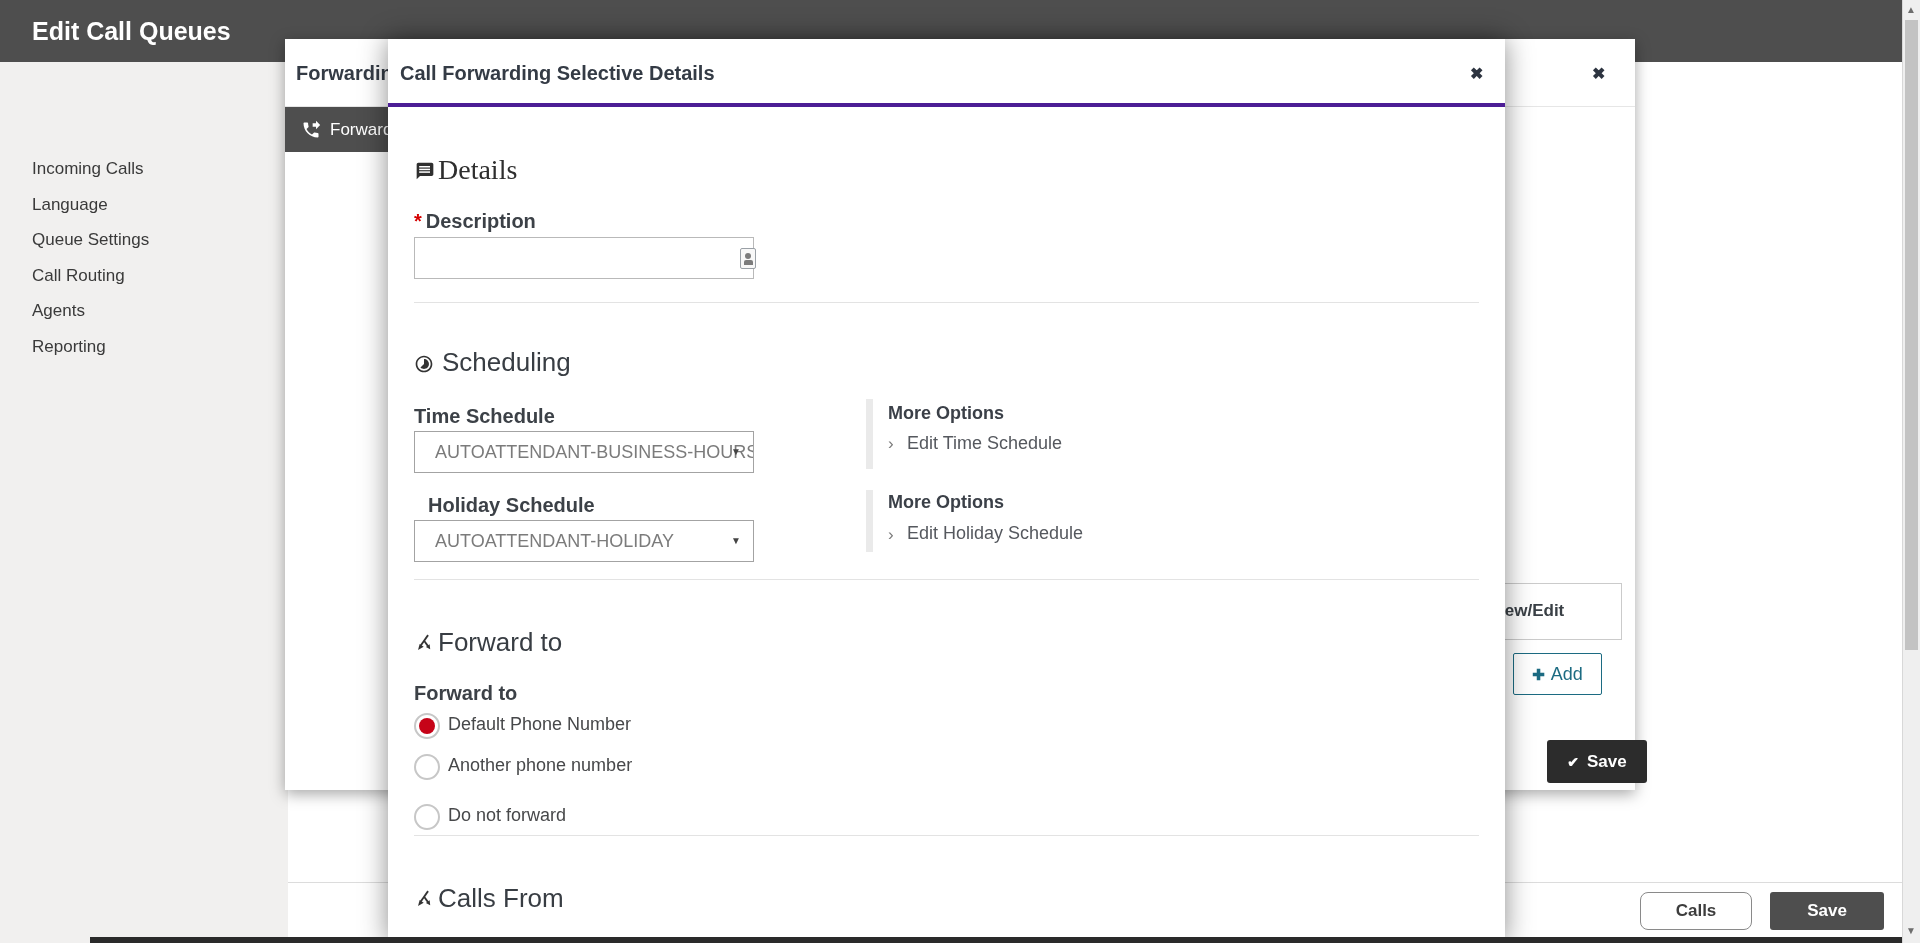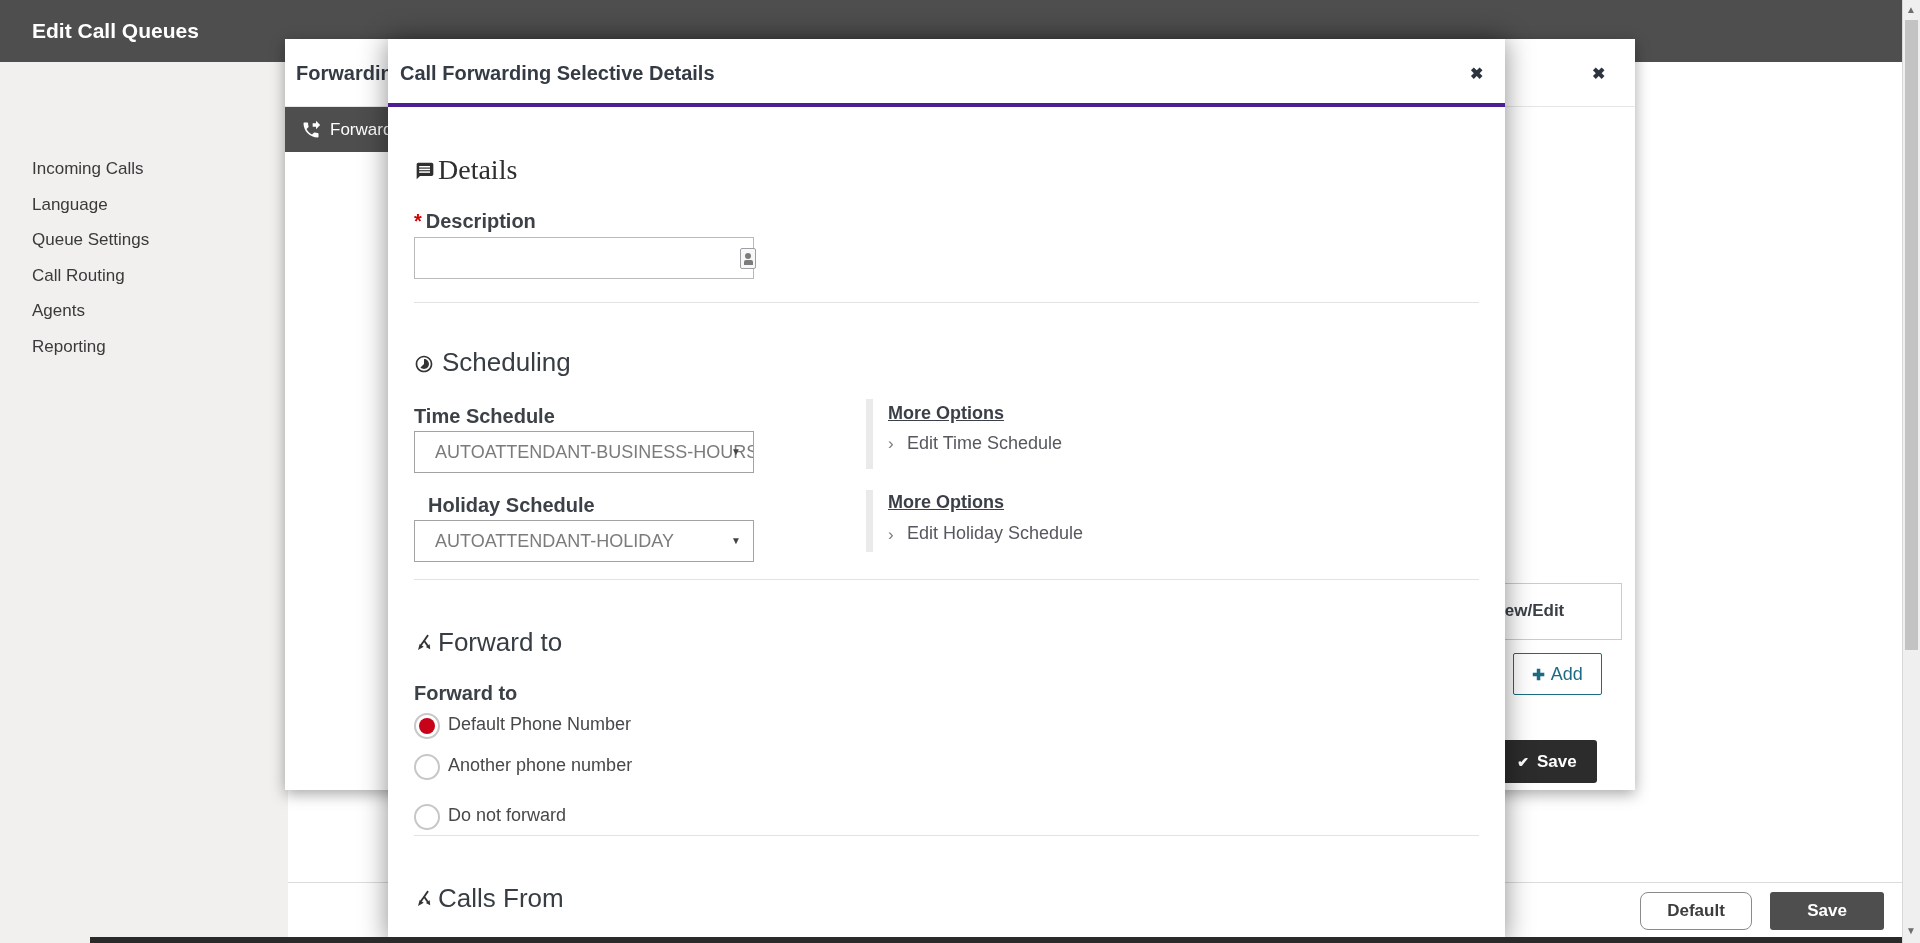--- a/index.html
+++ b/index.html
@@ -4,21 +4,21 @@
 <style>
   * { margin:0; padding:0; box-sizing:border-box; }
   html,body { width:1920px; height:943px; overflow:hidden; background:#fff;
               font-family:"Liberation Sans", sans-serif; }
   .screen { position:relative; width:1920px; height:943px; background:#fff; overflow:hidden; }
   .abs { position:absolute; }
 
   
   .topbar { left:0; top:0; width:1902px; height:62px; background:#4e4e4e; z-index:1; }
   .topbar-title { left:32px; top:0; height:76px; line-height:62px; color:#fff;
-                  font-size:21px; font-weight:bold; }
+                  font-size:25px; font-weight:bold; }
   .window-close { left:1866px; top:14px; width:32px; height:32px; cursor:pointer; }
 
   
   .sidebar { left:0; top:62px; width:288px; height:910px; background:#f1f0ef; }
   .side-nav { position:absolute; top:89px; left:0; width:100%; list-style:none; }
   .side-nav li { height:35.5px; line-height:35.5px; padding-left:32px; font-size:17px;
                  color:#3a3a3a; cursor:pointer; white-space:nowrap; }
 
   
   .page-footer-line { left:288px; top:882px; width:1614px; height:1px; background:#dcdcdc; }
@@ -53,21 +53,21 @@
              white-space:nowrap; cursor:pointer; }
   .fwd-tab .lbl { font-size:17px; margin-left:9px; }
   .viewedit-box { position:absolute; left:1113px; top:544px; width:224px; height:57px;
                   border:1px solid #cbcbcb; background:#fff; }
   .viewedit-box span { position:absolute; left:90px; top:17px; font-size:17px; font-weight:bold;
                        color:#3a4046; white-space:nowrap; }
   .btn-add { position:absolute; left:1228px; top:614px; width:89px; height:42px; background:#fff;
              border:1px solid #1c6b82; border-radius:2px; color:#1c6b82; text-align:center;
              line-height:40px; font-size:18px; cursor:pointer; }
   .btn-add .plus { font-size:15px; font-weight:bold; margin-right:6px; }
-  .btn-save-modal2 { position:absolute; left:1212px; top:701px; width:100px; height:43px;
+  .btn-save-modal2 { position:absolute; left:1262px; top:701px; width:100px; height:43px;
                      background:#2c2c2c; border-radius:3px; color:#fff; text-align:center;
                      line-height:43px; font-size:17px; font-weight:bold; cursor:pointer; }
   .btn-save-modal2 .chk { font-size:14px; margin-right:8px; }
 
   
   .modal-fg { left:388px; top:39px; width:1117px; height:904px; background:#fff; z-index:10;
               box-shadow:0 0 26px rgba(0,0,0,.45); }
   .modal-fg-header { position:absolute; left:0; top:0; width:100%; height:68px;
                      border-bottom:4px solid #4c1d95; }
   .modal-fg-title { position:absolute; left:12px; top:23px; }
@@ -90,21 +90,21 @@
                    background:#7c7c7c; }
   .autofill-ic b { position:absolute; left:2.5px; top:11px; width:9px; height:5px;
                    background:#7c7c7c; border-radius:2px 2px 0 0; }
 
   .select { position:absolute; left:26px; width:340px; height:42px; border:1px solid #a3a3a3;
             background:#fff; line-height:40px; font-size:18px; color:#7b7b7b;
             padding:0 38px 0 20px; white-space:nowrap; overflow:hidden; cursor:pointer; }
   .select .arrow { position:absolute; right:12px; top:0; font-size:10px; color:#444; }
 
   .mo-bar { position:absolute; left:478px; width:7px; background:#eaeaea; }
-  .mo-head { position:absolute; left:500px; font-size:18px; font-weight:bold; color:#3b4048; white-space:nowrap;text-decoration:underline; }
+  .mo-head { position:absolute; left:500px; font-size:18px; font-weight:bold; color:#3b4048; white-space:nowrap; }
   .mo-chev { position:absolute; left:500px; font-size:17px; color:#7a7a7a; }
   .mo-link { position:absolute; left:519px; font-size:18px; color:#55585e; white-space:nowrap; cursor:pointer; }
 
   .radio-row { position:absolute; left:26px; height:26px; cursor:pointer; }
   .radio { position:absolute; left:0; top:0; width:26px; height:26px; border-radius:50%;
            border:2px solid #c7c7c7; background:#fff; }
   .radio.checked::after { content:""; position:absolute; left:3px; top:3px; width:16px; height:16px;
            border-radius:50%; background:#c60318; }
   .radio-label { position:absolute; left:34px; top:1px; font-size:18px; color:#47484a; white-space:nowrap; }
 
@@ -131,21 +131,21 @@
       <li>Language</li>
       <li>Queue Settings</li>
       <li>Call Routing</li>
       <li>Agents</li>
       <li>Reporting</li>
     </ul>
 
   </div>
 
   <div class="abs page-footer-line"></div>
-  <div class="abs btn-cancel">Default</div>
+  <div class="abs btn-cancel">Calls</div>
   <div class="abs btn-save-page">Save</div>
 
   <div class="abs modal-bg">
     <div class="modal-bg-header">
       <div class="modal-bg-title modal-header-title">Forwarding</div>
       <div class="modal-bg-close modal-close">✖</div>
     </div>
     <div class="fwd-tab">
       <span>
         <svg width="20" height="20" viewBox="0 0 24 24" fill="#ffffff">

